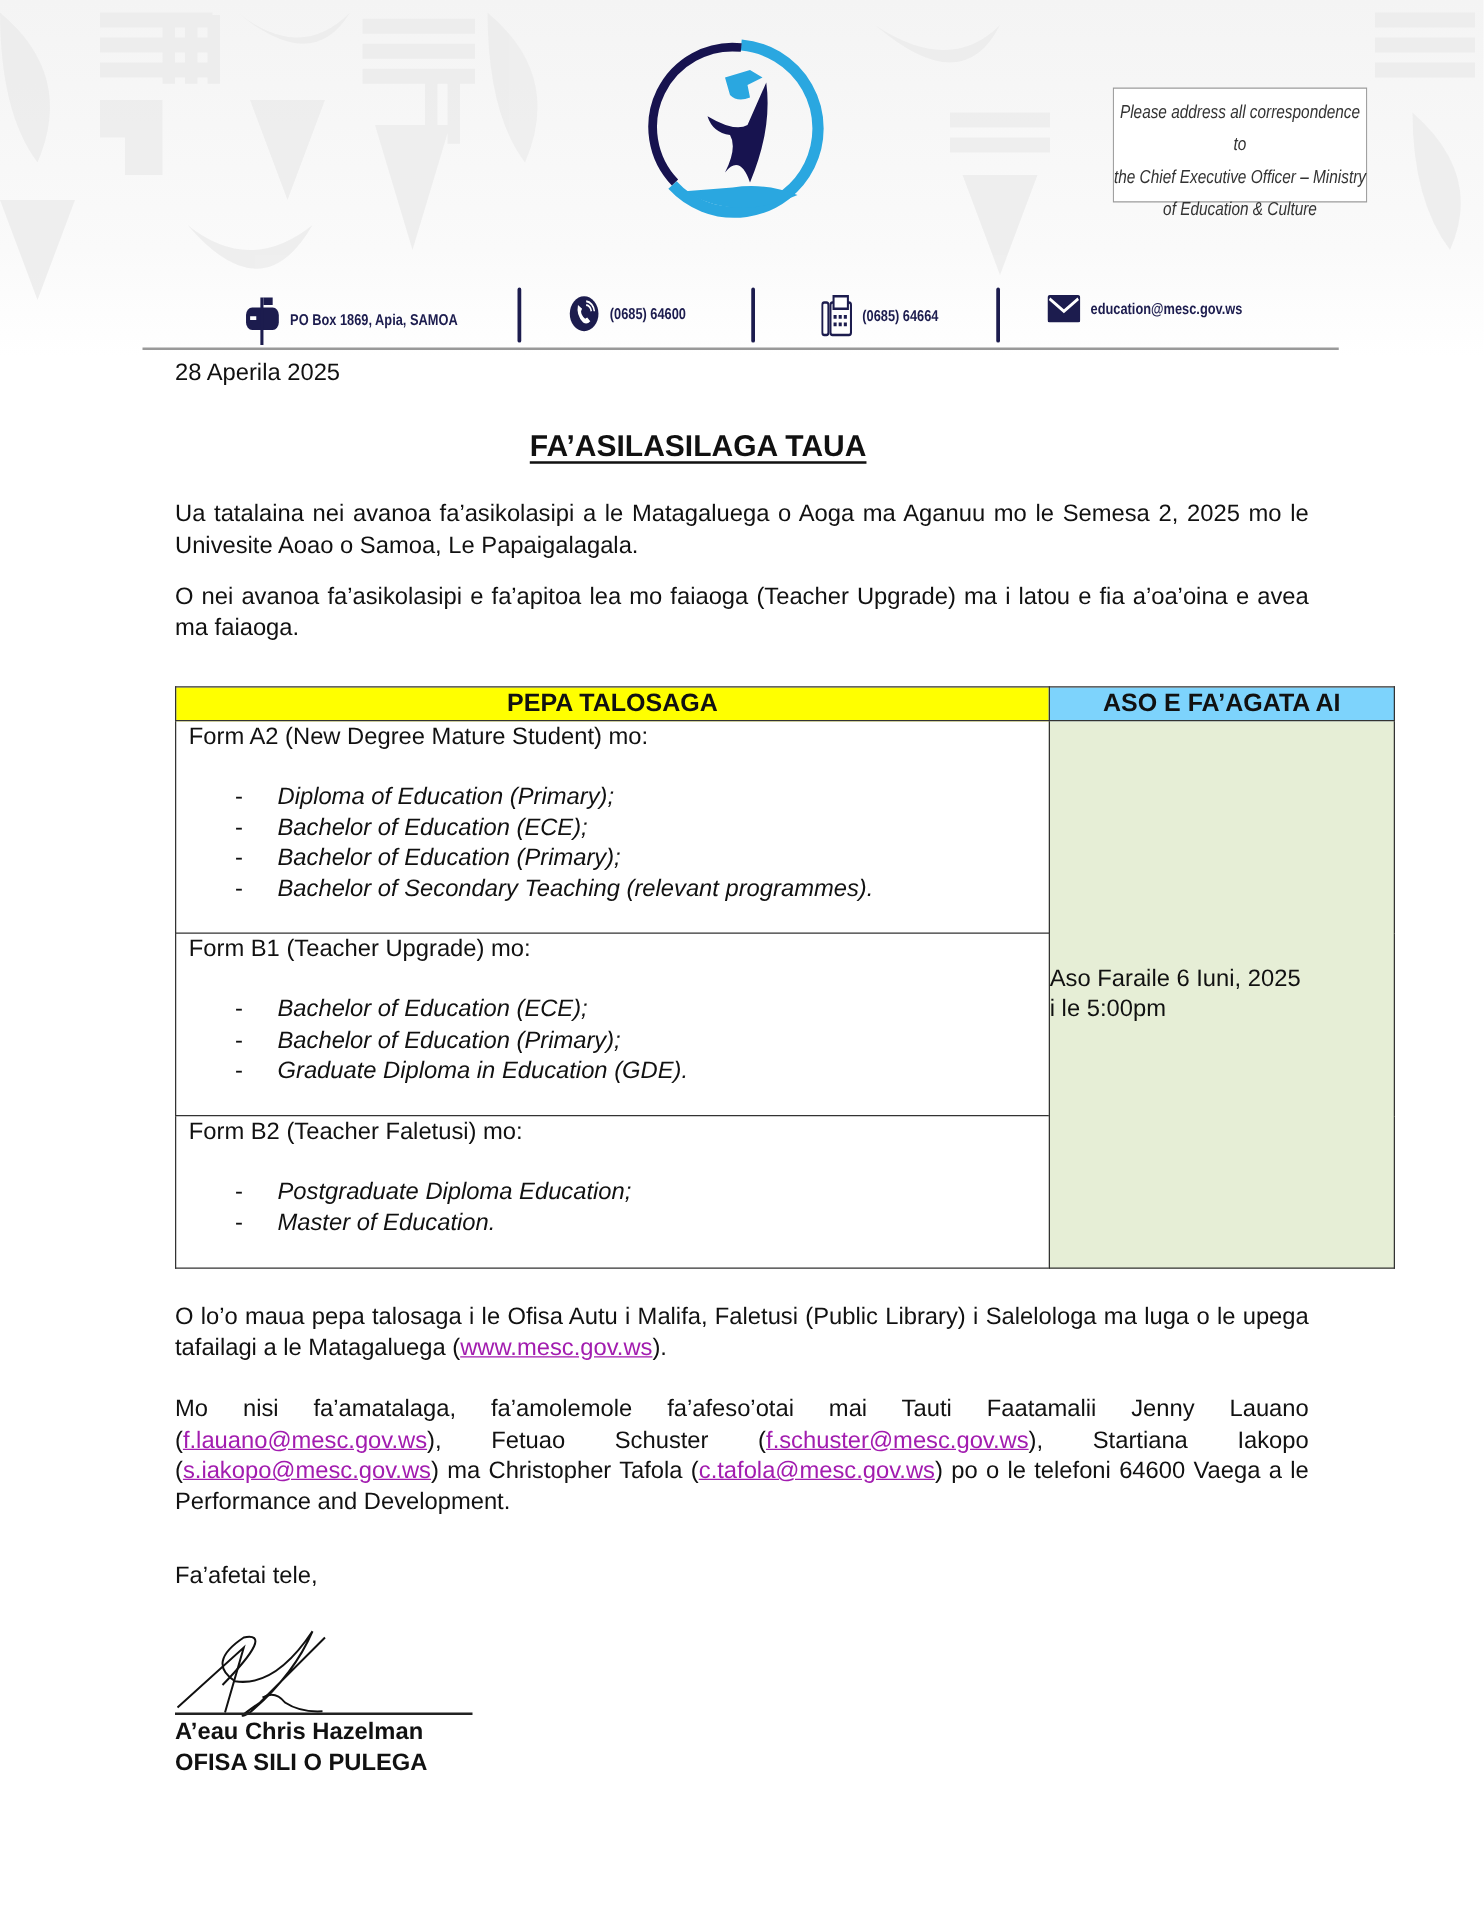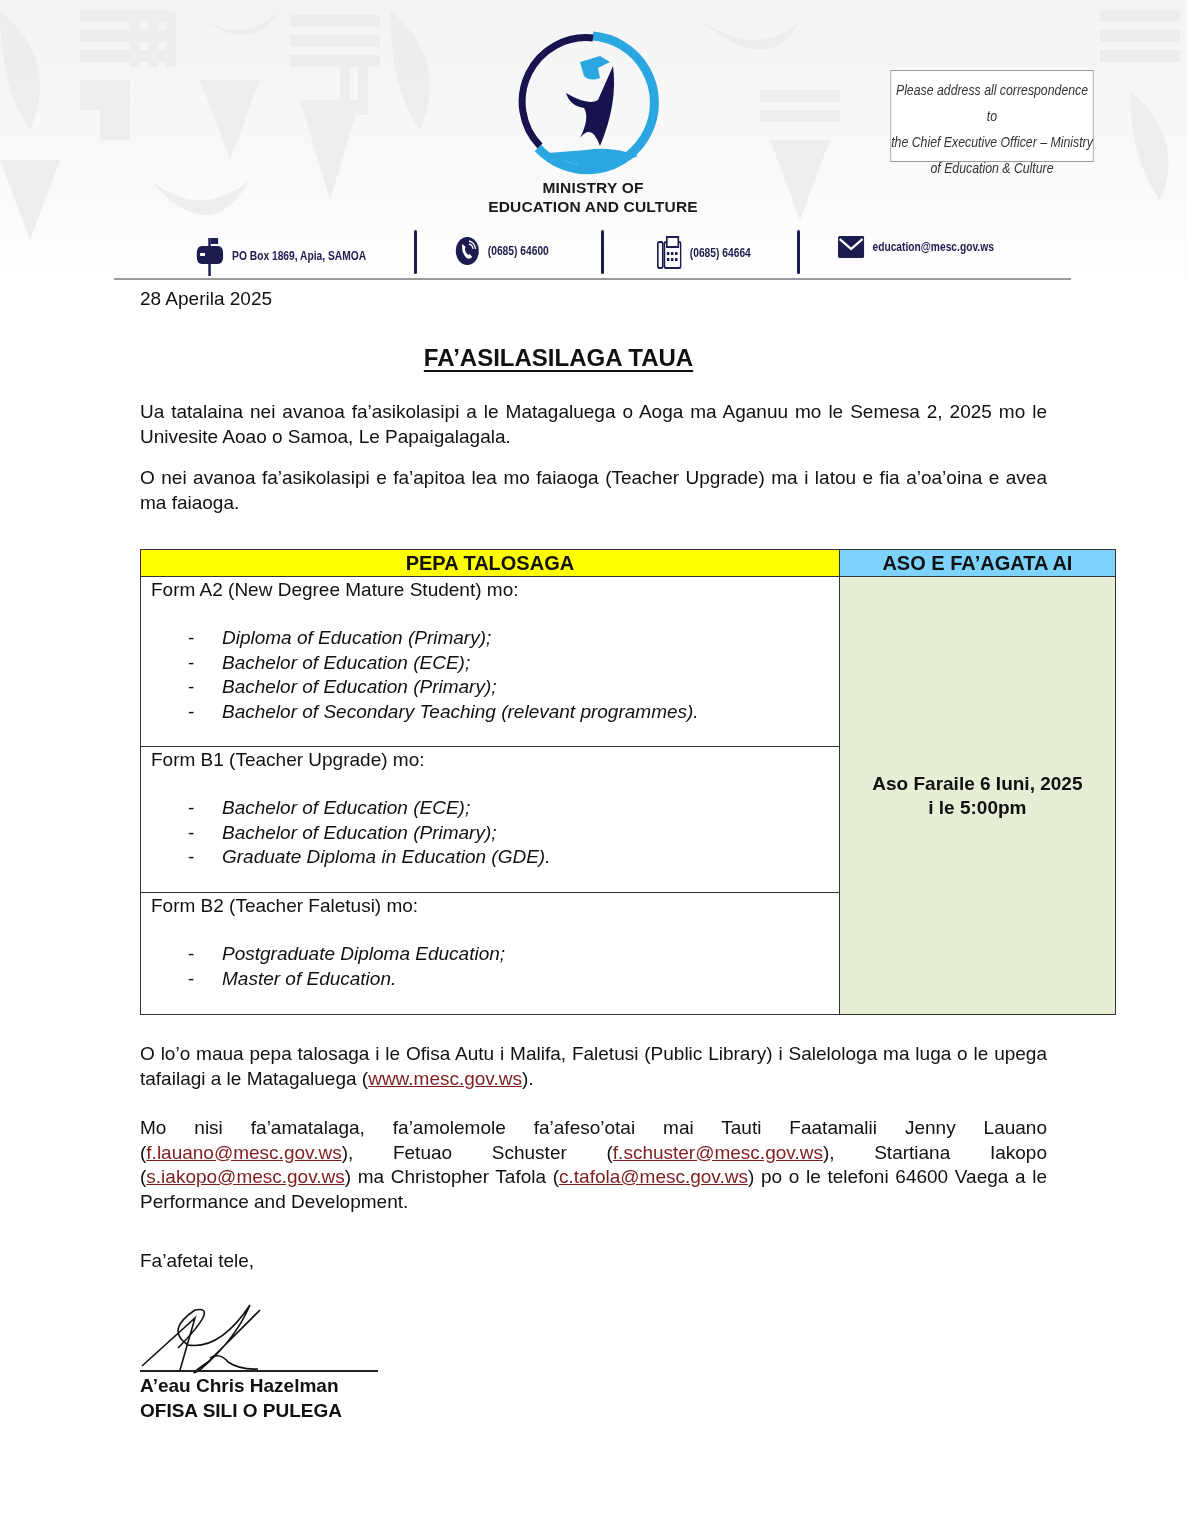--- a/index.html
+++ b/index.html
@@ -24,28 +24,28 @@
 
   .date { position:absolute; left:140px; top:288px; font-size:19px; }
   .title { position:absolute; left:0; width:1117px; top:344px; text-align:center; font-weight:bold; font-size:24px;
            text-decoration:underline; text-decoration-thickness:2px; text-underline-offset:4px; }
   .para { position:absolute; left:140px; width:907px; font-size:19px; line-height:24.5px; text-align:justify; }
 
   table.apps { position:absolute; left:140px; top:549px; width:976px; border-collapse:collapse; font-size:19px; }
   table.apps td, table.apps th { border:1.5px solid #333; padding:0; vertical-align:top;margin-left:48px; }
   table.apps th { background:#ffff00; font-weight:bold; font-size:20px; height:26px; line-height:26px; text-align:center; }
   .col1 { width:700px; }
-  .col2 { width:276px; background:#e6eed6; vertical-align:middle !important; text-align:center; font-weight:bold; }
+  .col2 { width:276px; background:#e6eed6; vertical-align:middle !important; text-align:left; font-weight:normal; }
   .form-cell { padding:0 10px !important; }
   .form-head { line-height:24px; margin-top:1px; }
   .form-list { list-style:none; margin:24px 0 0 0; padding:0; }
   .form-list li { line-height:24.5px; font-style:italic; position:relative; padding-left:71px; }
   .form-list li::before { content:"-"; font-style:normal; position:absolute; left:37px; }
   .deadline { font-size:19px; line-height:24px; }
-  a.link { color:#7f1d1d; text-decoration:underline; }
+  a.link { color:#a21caf; text-decoration:underline; }
 
   .closing { position:absolute; left:140px; top:1250px; font-size:19px; }
   .sig-svg { position:absolute; left:140px; top:1300px; width:200px; height:80px; }
   .sig-line { position:absolute; left:140px; top:1370px; width:238px; height:1.5px; background:#222; }
   .signer { position:absolute; left:140px; top:1373px; font-size:19px; font-weight:bold; line-height:25px; }
 </style>
 </head>
 <body>
 
 <div class="letterhead">
@@ -81,24 +81,20 @@
     </g>
   </svg>
 
   <svg class="logo" viewBox="0 0 150 150">
     <path d="M75 8 A67 67 0 1 1 20 120" fill="none" stroke="#2aa7e0" stroke-width="9"></path>
     <path d="M75 10 A64 64 0 0 0 22 118" fill="none" stroke="#17134f" stroke-width="7"></path>
     <path d="M30 125 Q70 150 120 128 Q95 118 68 122Z" fill="#2aa7e0"></path>
     <path d="M48 65 Q70 78 80 72 L95 38 Q100 75 82 118 Q74 95 62 110 Q72 90 66 80 Q52 78 48 65Z" fill="#17134f"></path>
     <path d="M62 34 L82 28 L92 34 L80 40 L82 50 Q72 54 66 48Z" fill="#2aa7e0"></path>
   </svg>
-  <div class="ministry-name">
-    <div>MINISTRY OF</div>
-    <div>EDUCATION AND CULTURE</div>
-  </div>
 
   <div class="corr-box">
     <div>Please address all correspondence to</div>
     <div>the Chief Executive Officer – Ministry</div>
     <div>of Education  &amp; Culture</div>
   </div>
 
   <div class="contact-bar">
     <div class="contact-item" style="left:196px;">
       <svg width="34" height="40" viewBox="0 0 34 40">

